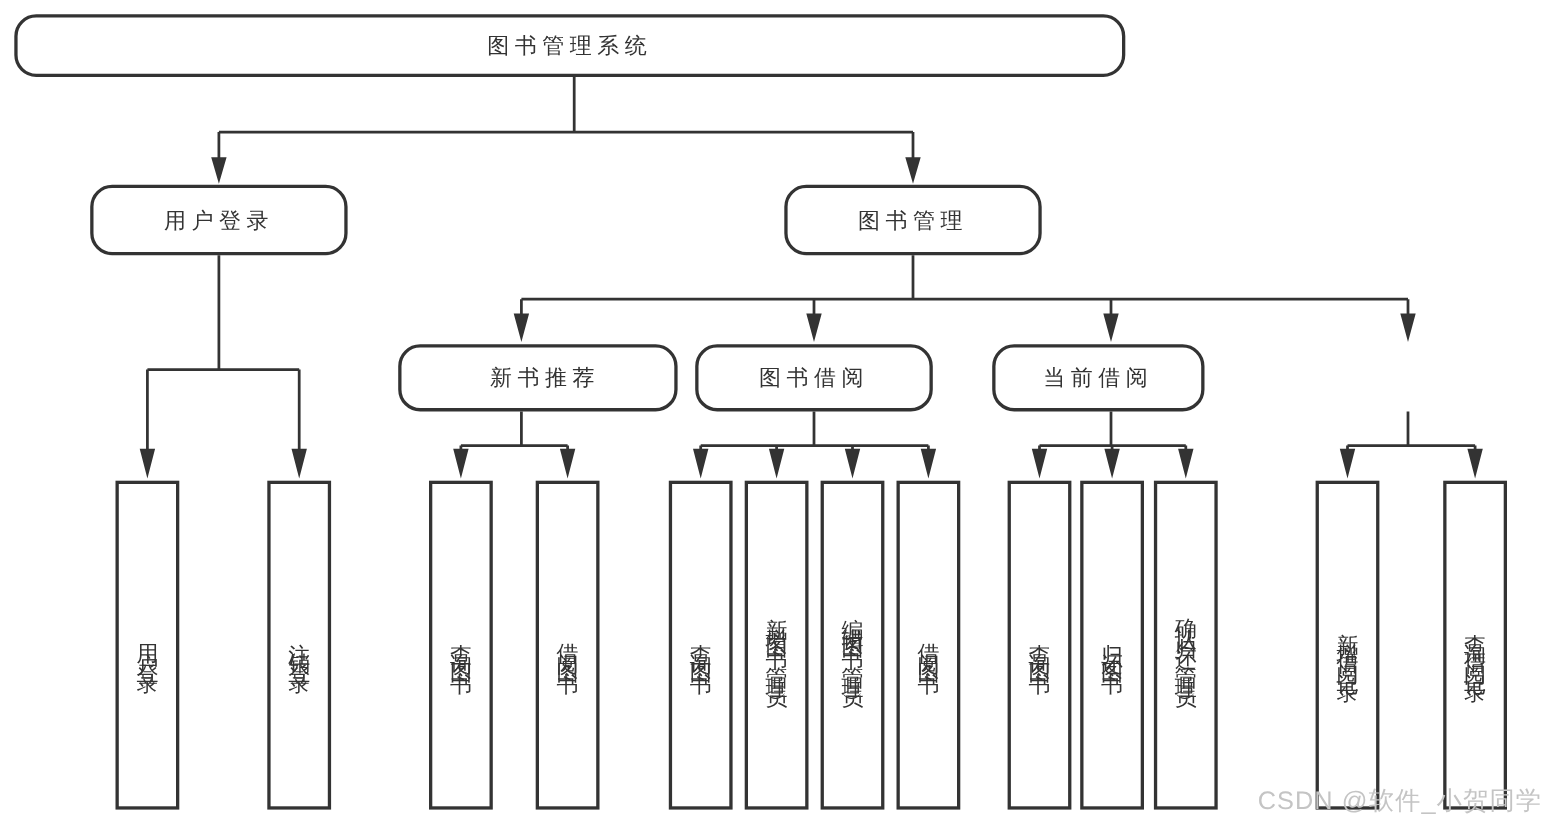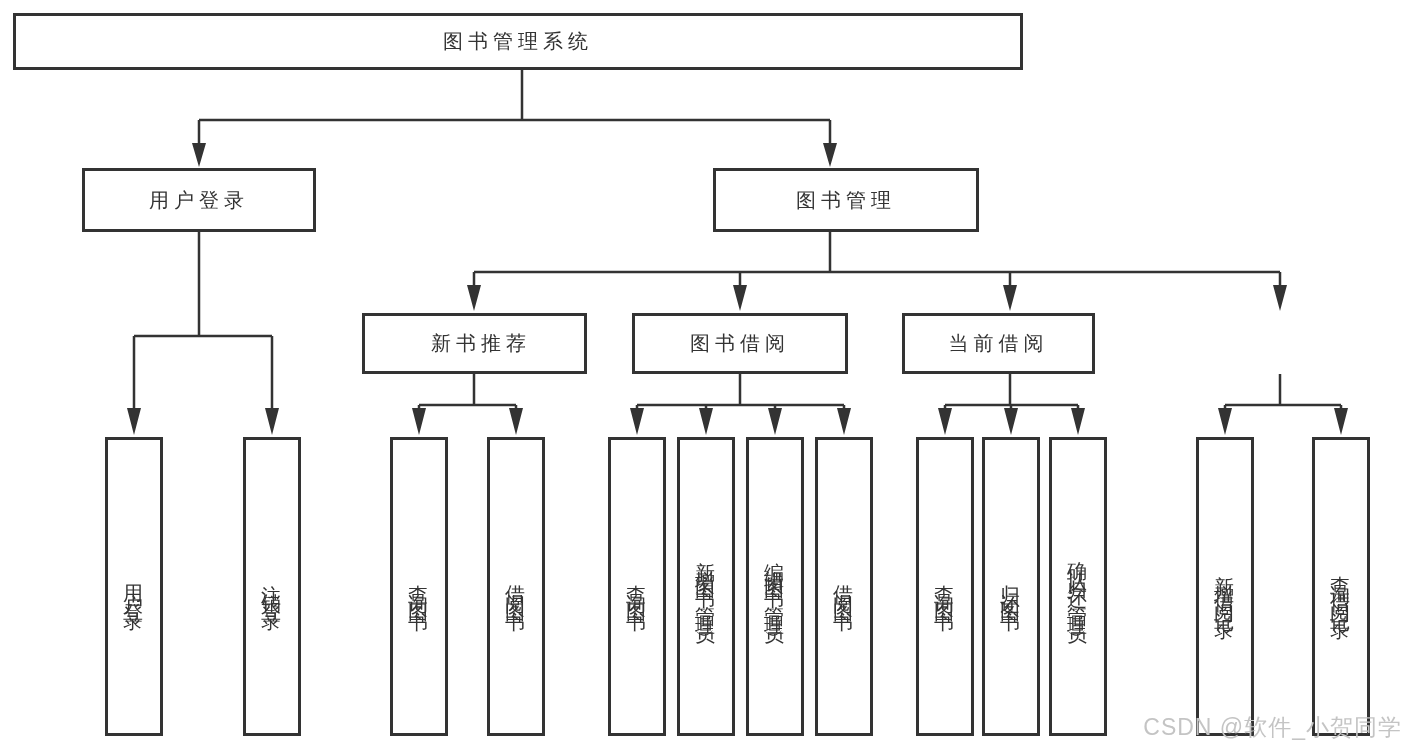--- a/index.html
+++ b/index.html
@@ -34,34 +34,35 @@
     background:#ffffff;
     color:var(--text);
     display:flex;
     align-items:center;
     justify-content:center;
     text-align:center;
   }
   .h{
     font-size:20px;
     letter-spacing:5px;
+    border-radius:20px;
   }
   .v{
     top:437px;
     width:58px;
     height:299px;
     font-size:20px;
     letter-spacing:9px;
     writing-mode:vertical-rl;
     text-orientation:mixed;
   }
   #n-root{left:13px;top:13px;width:1010px;height:57px;}
   #n-login{left:82px;top:168px;width:234px;height:64px;}
-  #n-mgmt{left:713px;top:168px;width:266px;height:64px;}
-  #n-g0{left:362px;top:313px;width:225px;height:61px;padding-left:13px;}
+  #n-mgmt{left:713px;top:168px;width:234px;height:64px;}
+  #n-g0{left:362px;top:313px;width:254px;height:61px;padding-left:13px;}
   #n-g1{left:632px;top:313px;width:216px;height:61px;}
   #n-g2{left:902px;top:313px;width:193px;height:61px;}
   #n-g3{left:1172px;top:313px;width:216px;height:61px;}
   #n-l0a{left:105px;}
   #n-l0b{left:243px;}
   #n-g0a{left:390px;}
   #n-g0b{left:487px;}
   #n-g1a{left:608px;}
   #n-g1b{left:677px;}
   #n-g1c{left:746px;}

